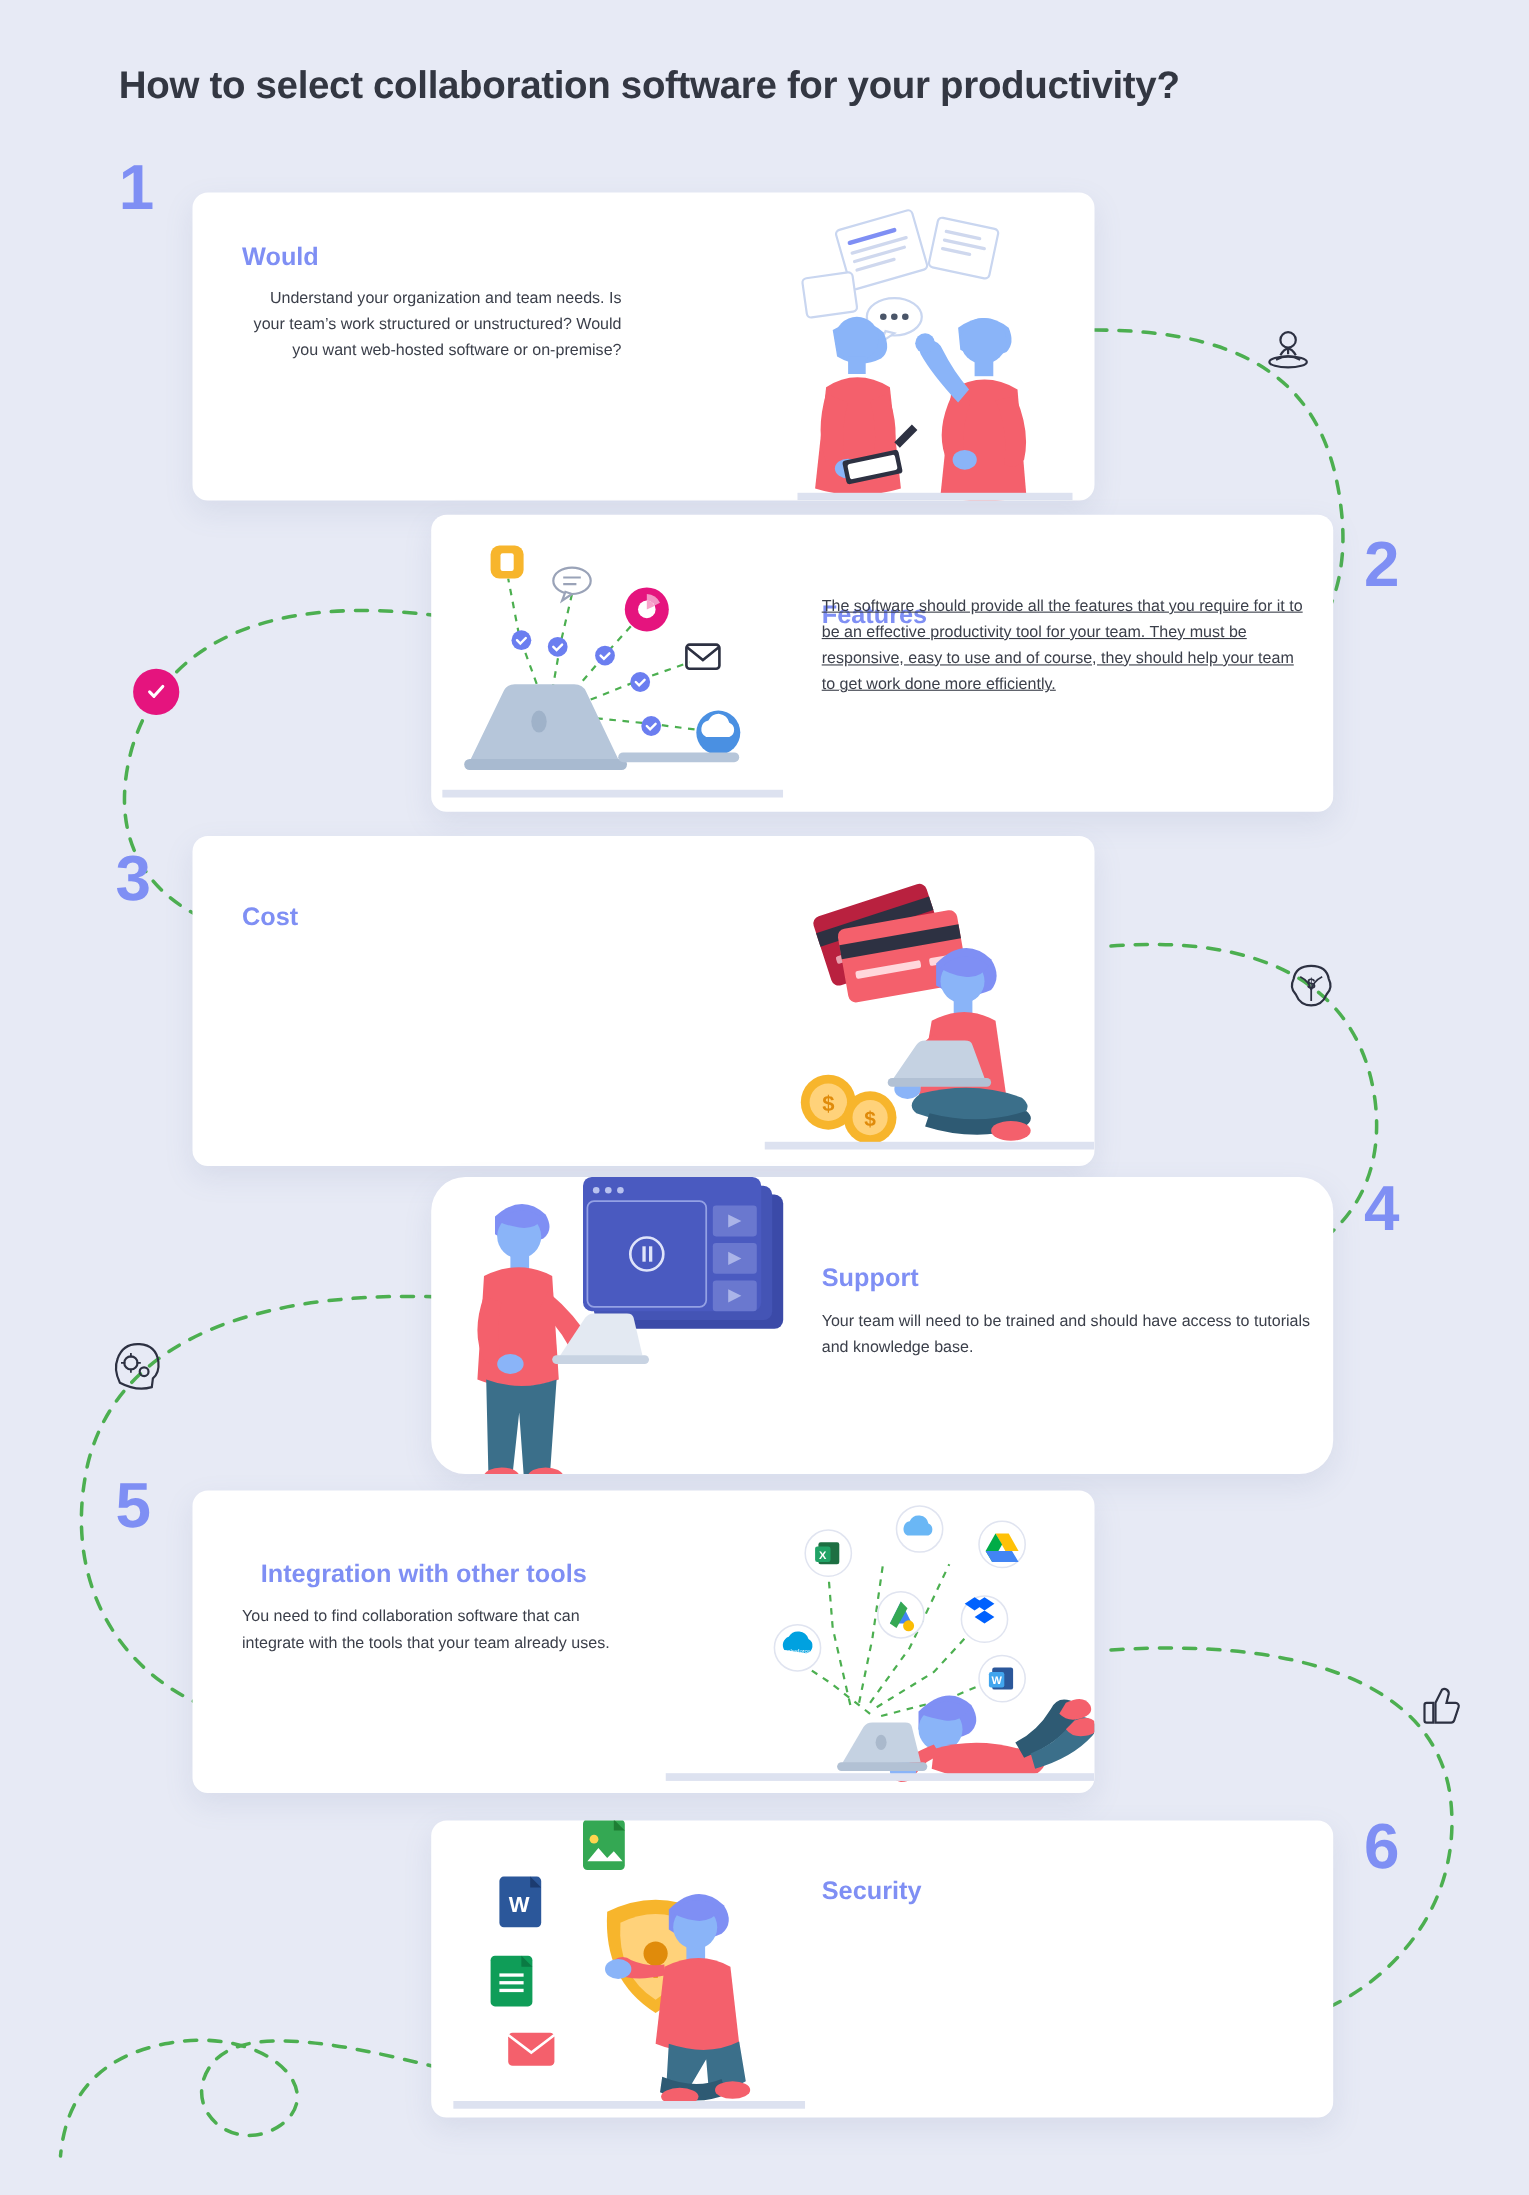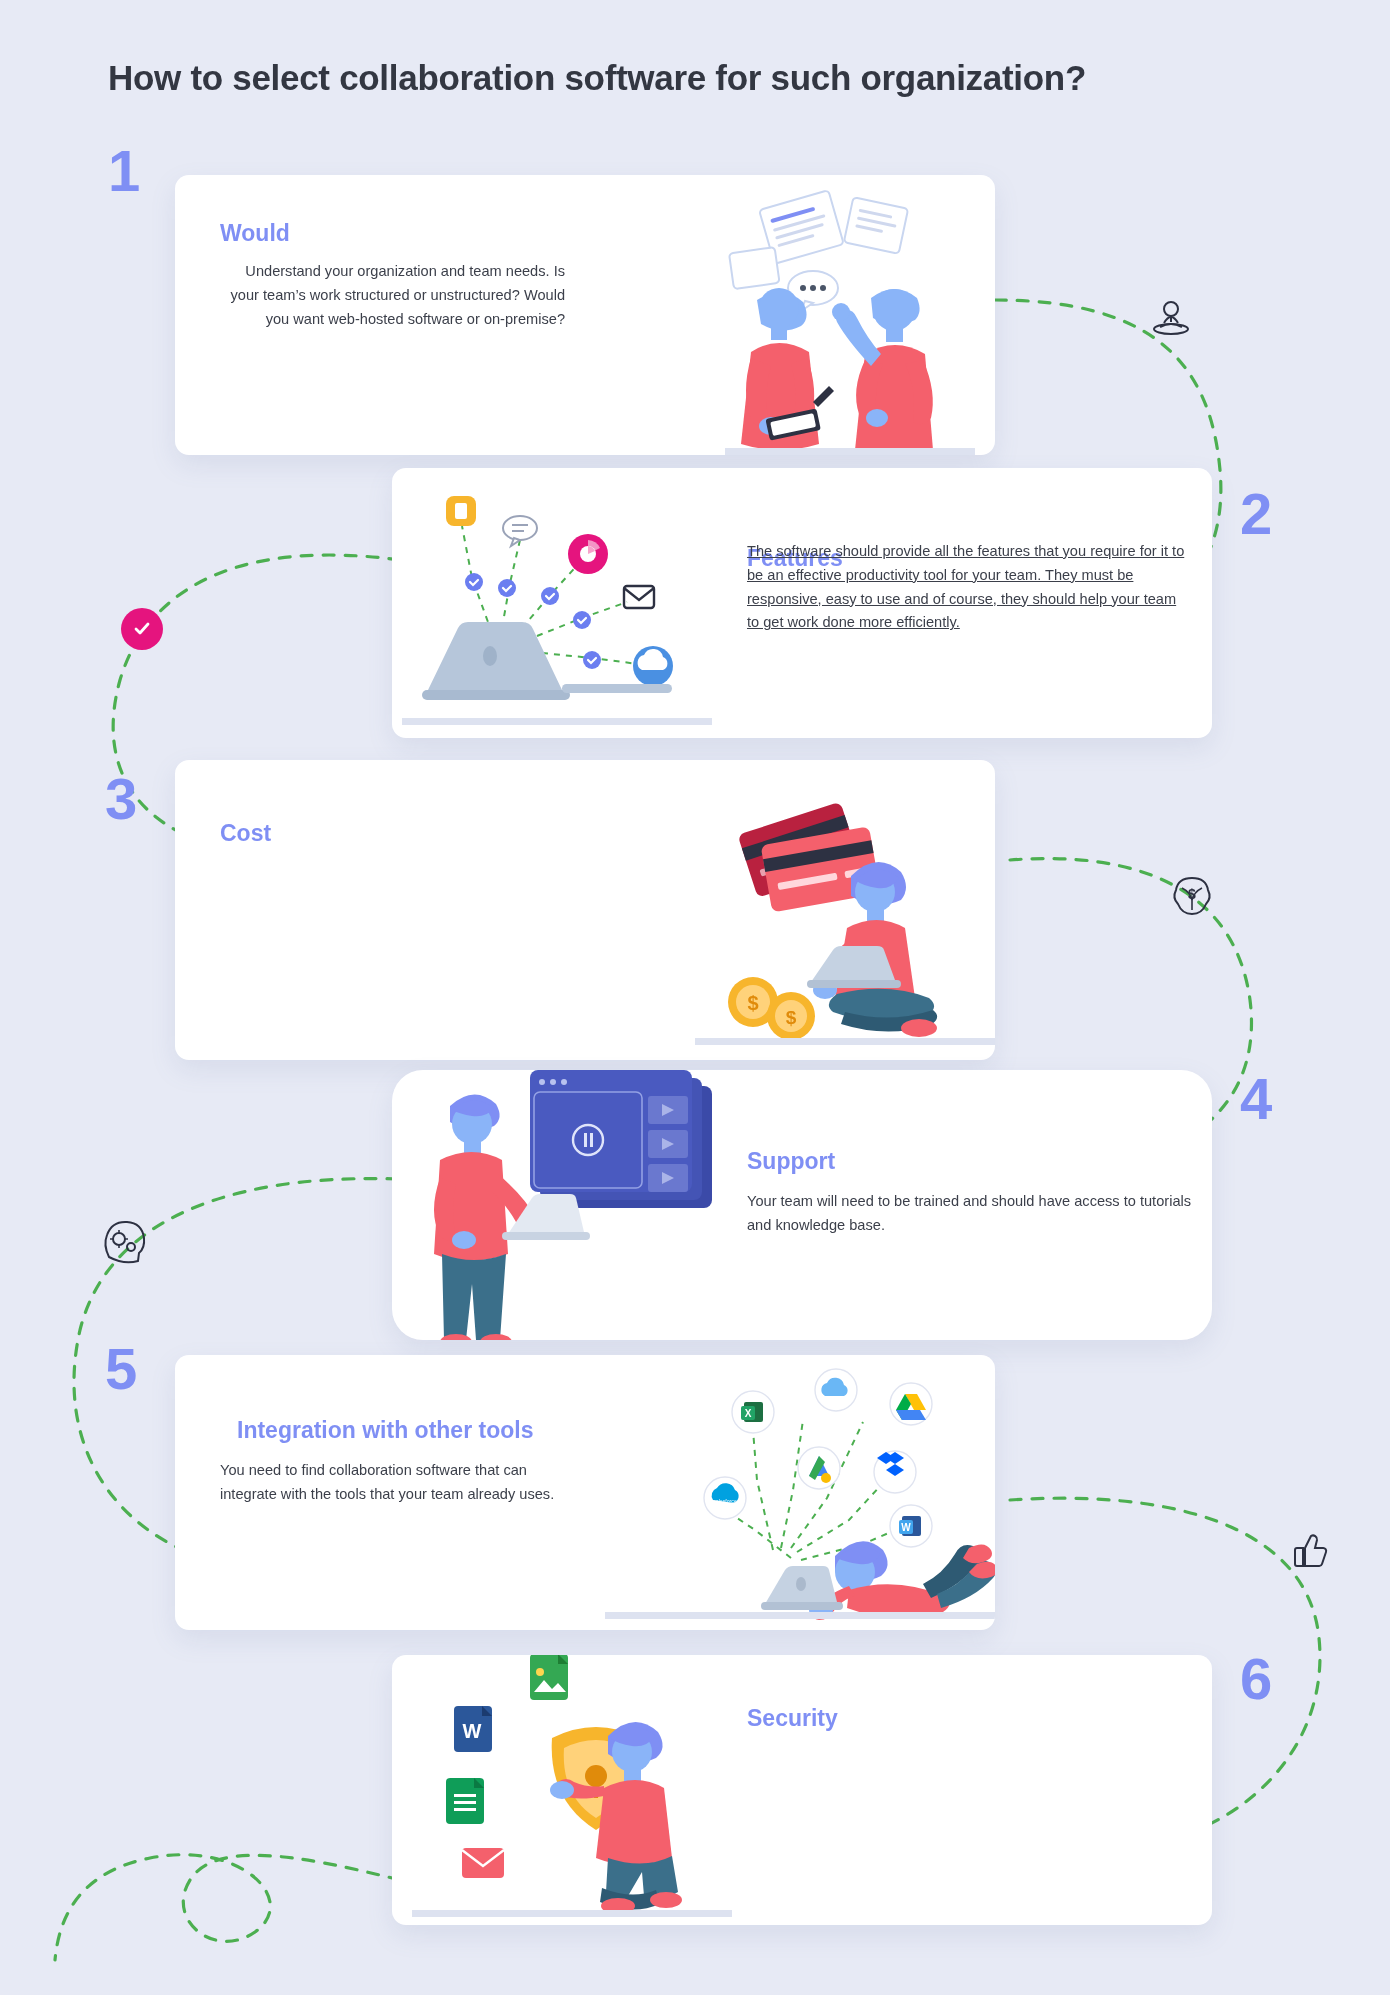--- a/index.html
+++ b/index.html
@@ -45,21 +45,21 @@
   }
 
   
   .ill { position: absolute; }
 </style>
 </head>
 <body>
 
 <div id="page">
 
-  <div class="title">How to select collaboration software for such organization?</div>
+  <div class="title">How to select collaboration software for your productivity?</div>
 
   <svg class="pathlayer" viewBox="0 0 1390 1995">
     <g fill="none" stroke="#4caf50" stroke-width="3.2" stroke-dasharray="11 11" stroke-linecap="round">
 
       <path d="M 995 300 C 1150 300 1210 360 1220 470 C 1228 560 1180 620 1090 640"></path>
 
       <path d="M 400 560 C 250 540 150 580 120 680 C 95 770 140 830 230 850"></path>
 
       <path d="M 1010 860 C 1140 850 1235 890 1250 1000 C 1262 1095 1200 1150 1110 1165"></path>
 

